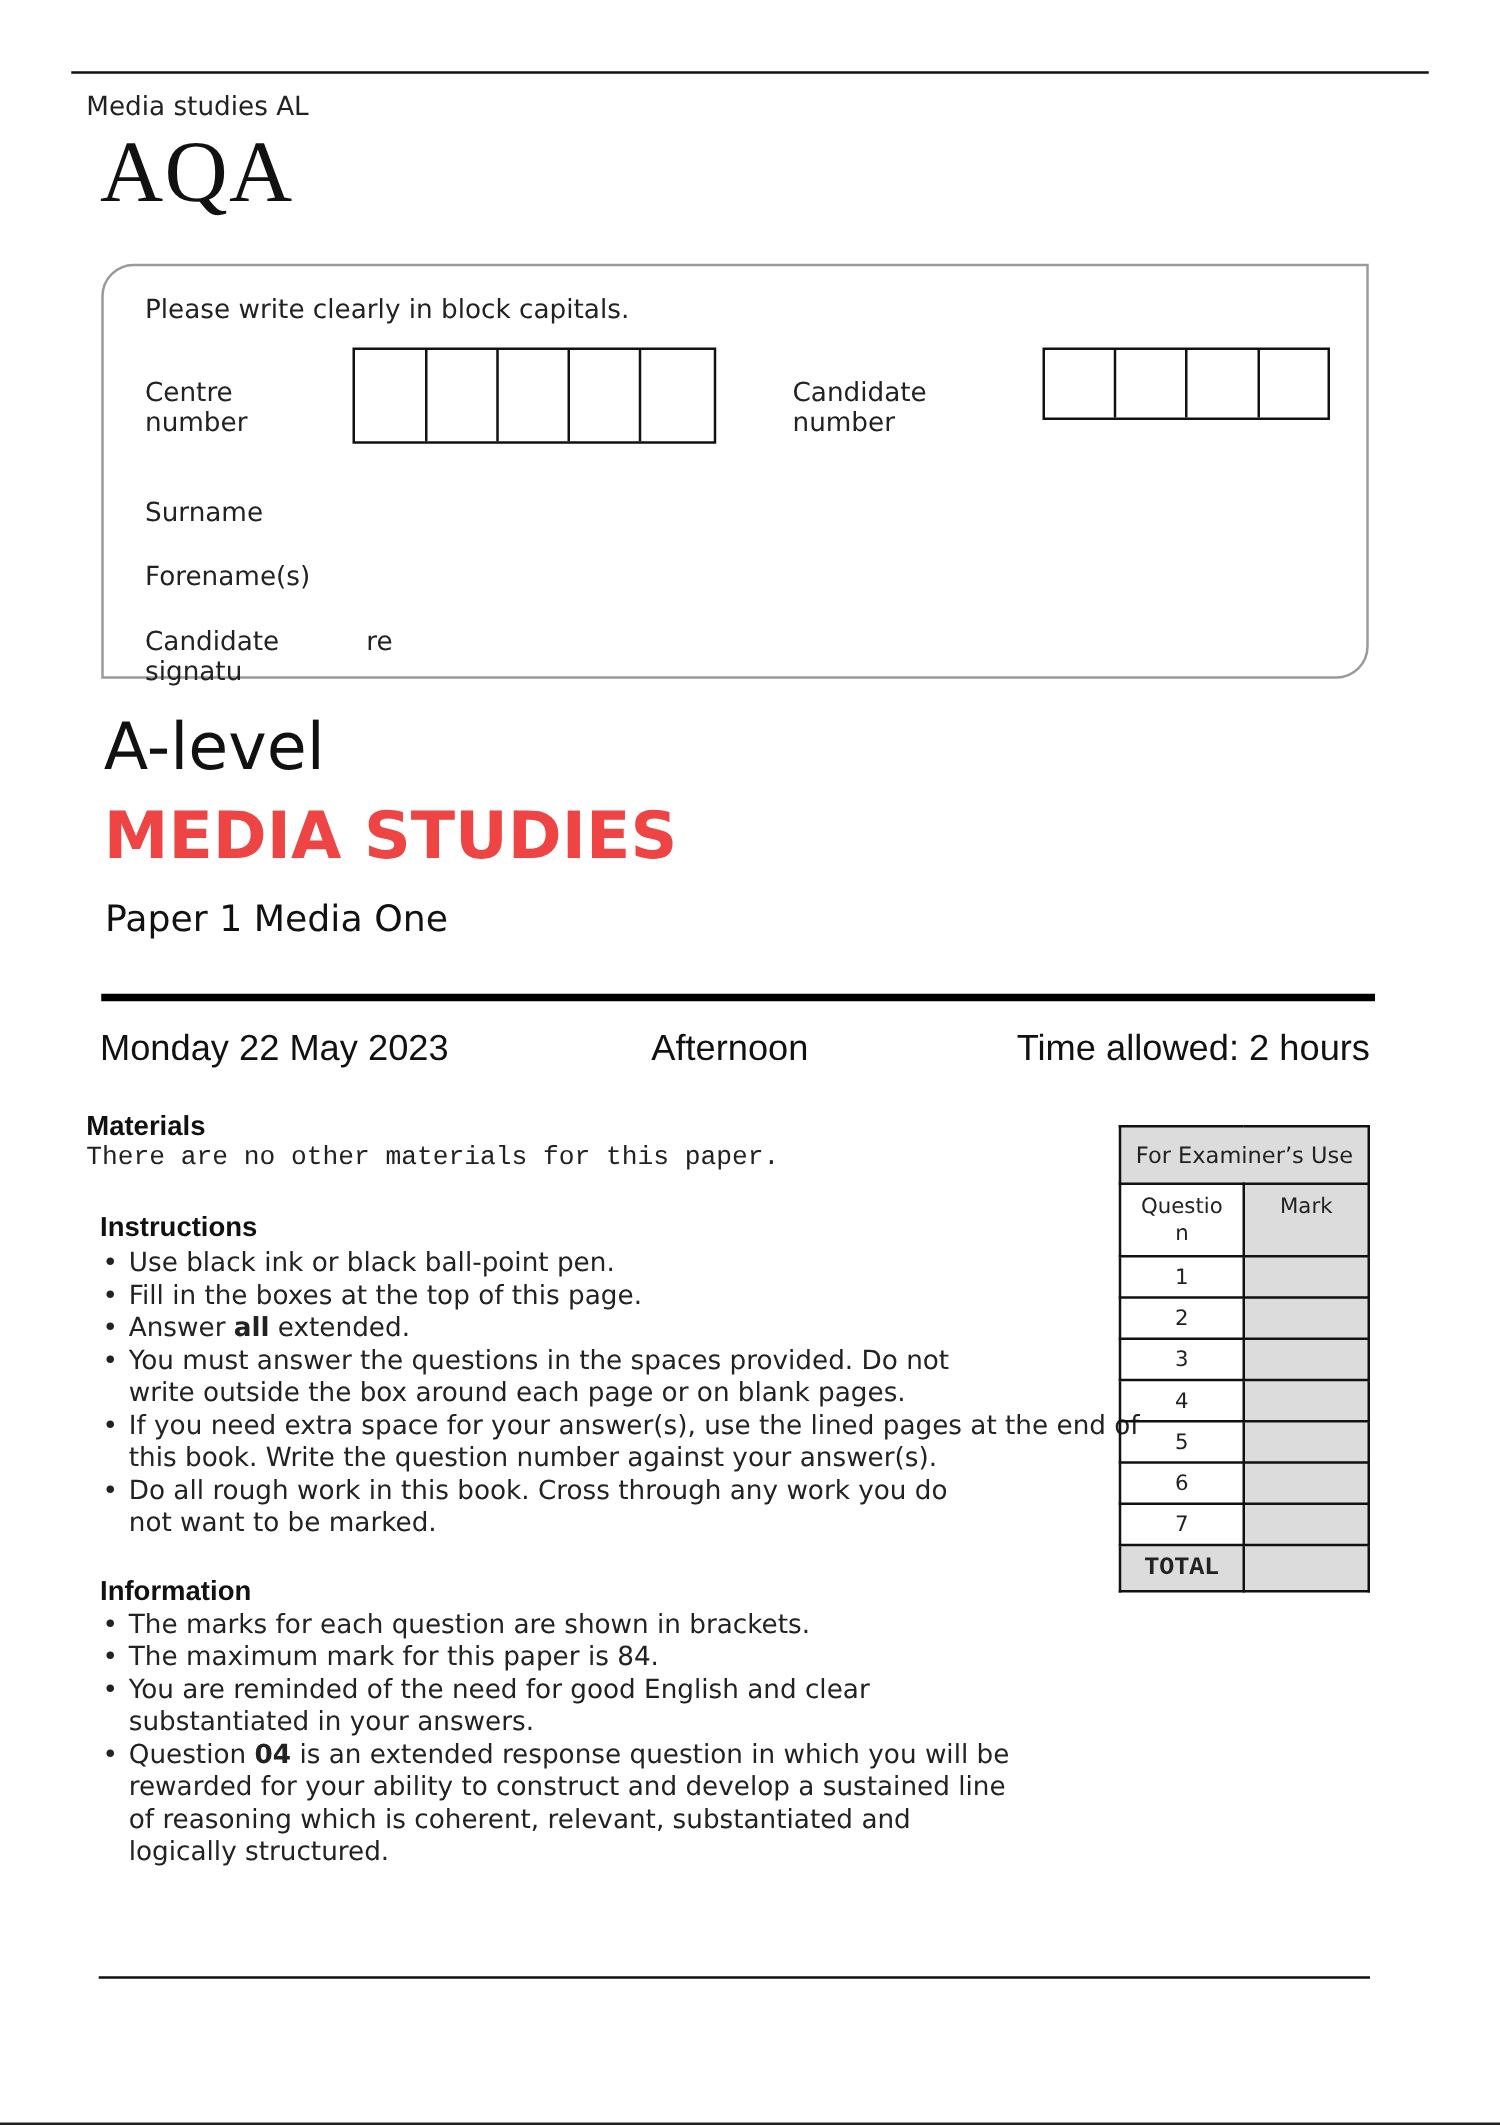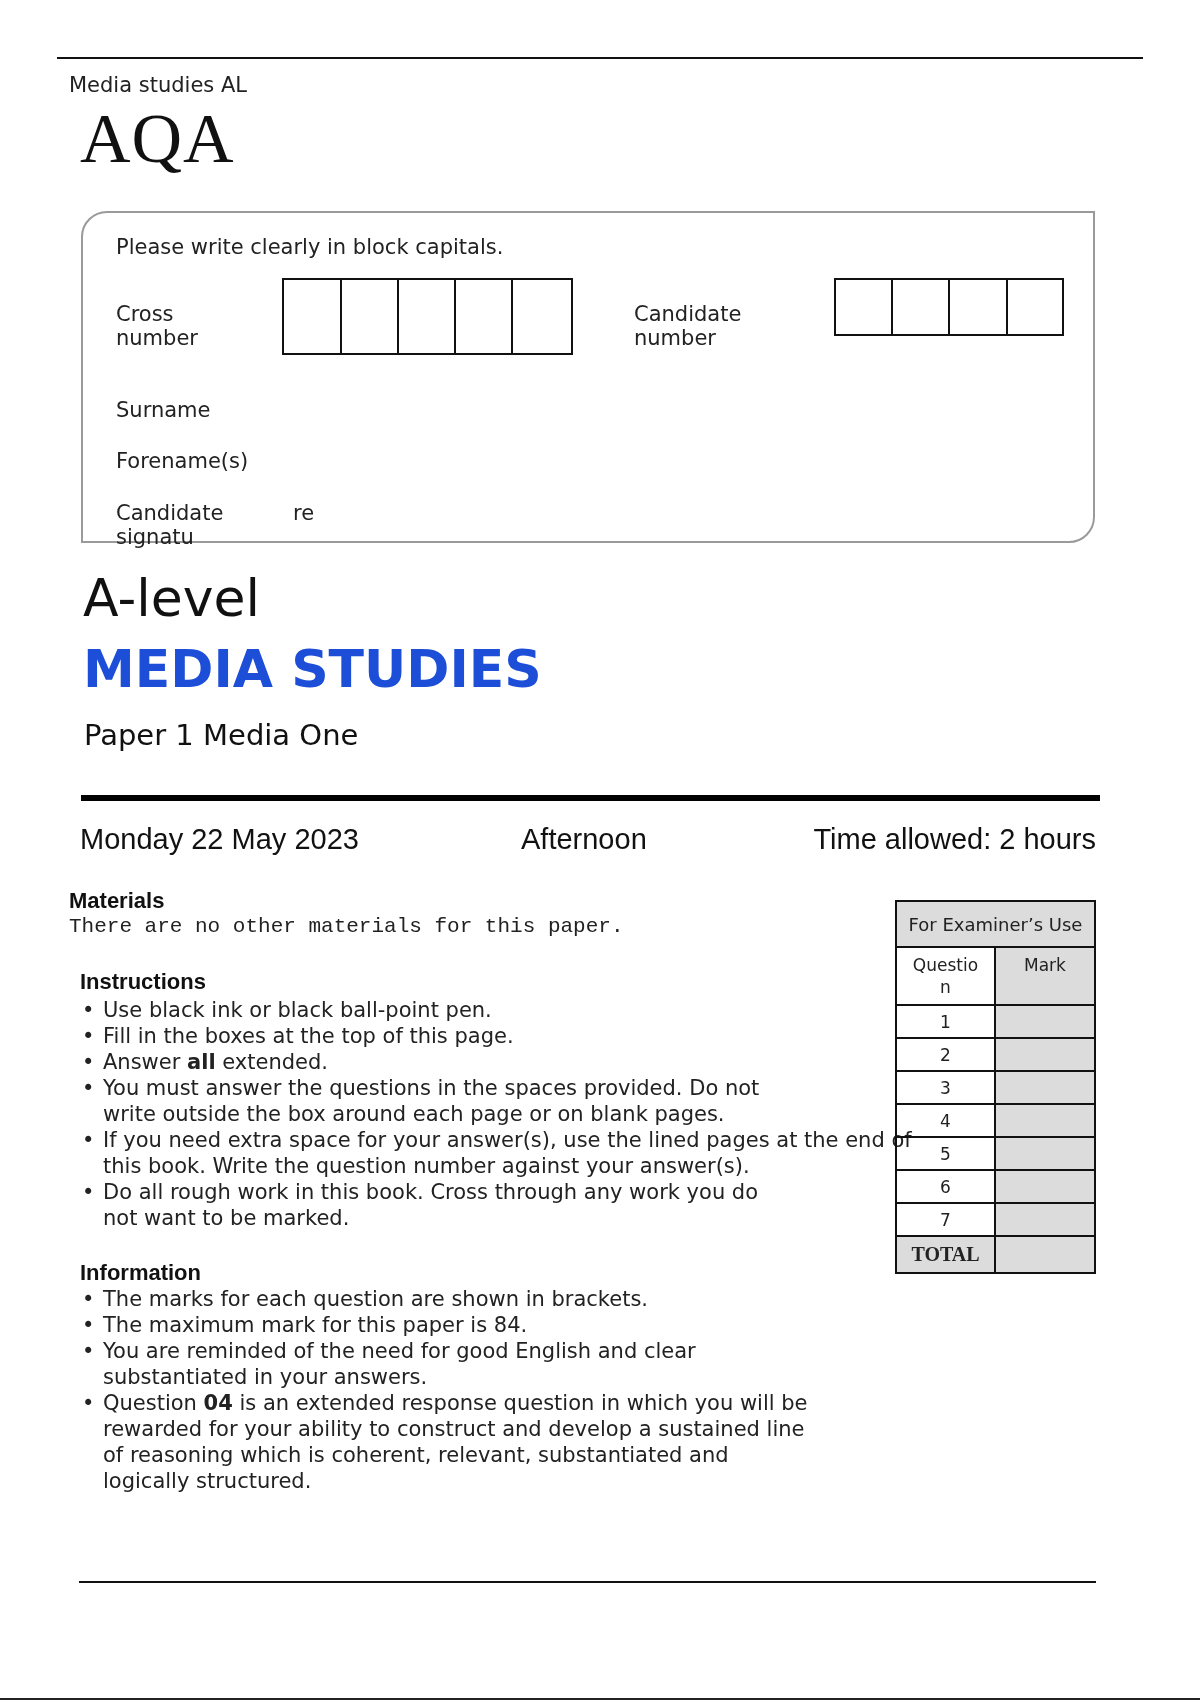--- a/index.html
+++ b/index.html
@@ -16,56 +16,56 @@
   .cand-box {
     left: 81px; top: 211px; width: 1014px; height: 332px;
     border: 2px solid #9a9a9a; border-radius: 26px 0 26px 0; box-sizing: border-box;
   }
   .cand-text { font-size: 21px; color: #222; line-height: 24px; }
   .digit-row { display: flex; border: 2px solid #111; box-sizing: border-box; }
   .digit-row .cell { border-right: 2px solid #111; box-sizing: border-box; }
   .digit-row .cell:last-child { border-right: none; }
 
   .title-sub { left: 83px; top: 572px; font-size: 52px; line-height: 1; color: #111; }
-  .title-main { left: 83px; top: 643px; font-size: 52px; line-height: 1; font-weight: bold; color: #1d4ed8; }
+  .title-main { left: 83px; top: 643px; font-size: 52px; line-height: 1; font-weight: bold; color: #ef4444; }
   .title-paper { left: 84px; top: 721px; font-size: 29px; line-height: 1; color: #111; }
 
   .rule-thick { left: 81px; top: 795px; width: 1019px; height: 6px; background: #000; }
   .date-row { top: 825px; font-size: 29px; line-height: 1; color: #111; font-family: "Liberation Sans Narrow", "Liberation Sans", sans-serif; }
 
   .sec-head { font-family: "Liberation Sans", sans-serif; font-weight: bold; font-size: 22px; color: #111; text-align: center; }
   .body-text { font-size: 21px; color: #222; line-height: 26px; }
 
   ul.bullets { list-style: none; margin: 0; padding: 0; }
   ul.bullets li { position: relative; padding-left: 23px; font-size: 21px; color: #222; line-height: 26px; margin: 0; }
   ul.bullets li::before { content: "\2022"; position: absolute; left: 2px; top: 0; }
   ul.bullets li .wrap { display: block; }
 
   .exam-table { left: 895px; top: 900px; width: 201px; border-collapse: collapse; }
   .exam-table td { border: 2px solid #111; text-align: center; font-size: 17px; color: #222; padding: 0; }
   .exam-table .grey { background: #dcdcdc; }
   .exam-table .head-cell { height: 44px; font-size: 18px; }
   .exam-table .sub-head td { height: 50px; vertical-align: top; padding-top: 6px; line-height: 22px; }
   .exam-table .q-row td { height: 31px; }
-  .exam-table .total-row td { height: 35px; font-weight: bold; font-family: Liberation Serif, serif; font-size: 20px; }
+  .exam-table .total-row td { height: 35px; font-weight: bold; font-family: Liberation Mono, monospace; font-size: 20px; }
 
   .rule-end { left: 79px; top: 1581px; width: 1017px; height: 2px; background: #111; }
 </style>
 </head>
 <body>
 
 <div class="abs hr-top"></div>
 <div class="abs header-code">Media studies AL</div>
 <div class="abs logo">AQA</div>
 
 <div class="abs cand-box"></div>
 <div class="abs cand-text" style="left:116px; top:235px;">Please write clearly in block capitals.</div>
 
 <div class="abs cand-text" style="left:116px; top:302px;">
-  <div>Cross</div>
+  <div>Centre</div>
   <div>number</div>
 </div>
 <div class="abs digit-row" style="left:282px; top:278px; width:291px; height:77px;">
   <div class="cell" style="width:58px;"></div>
   <div class="cell" style="width:57px;"></div>
   <div class="cell" style="width:57px;"></div>
   <div class="cell" style="width:57px;"></div>
   <div class="cell" style="width:58px;"></div>
 </div>
 

